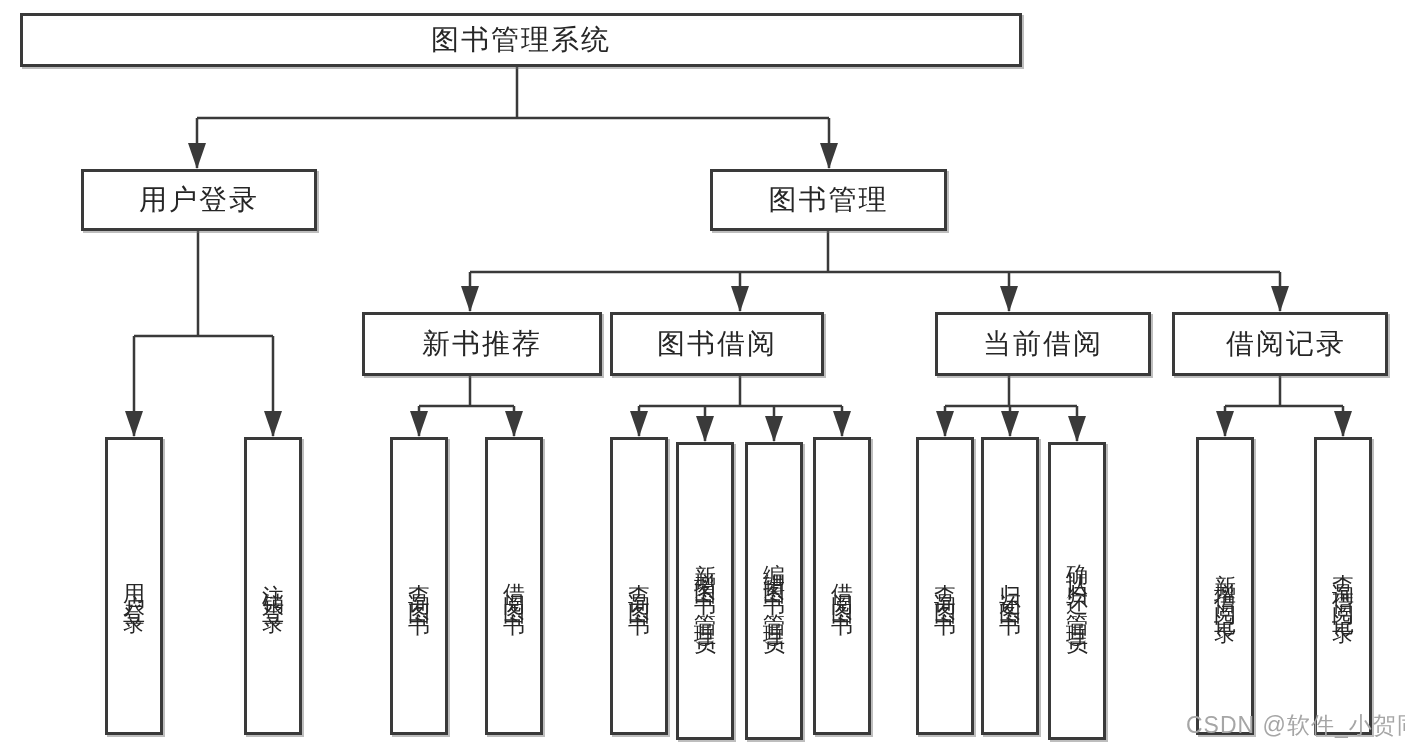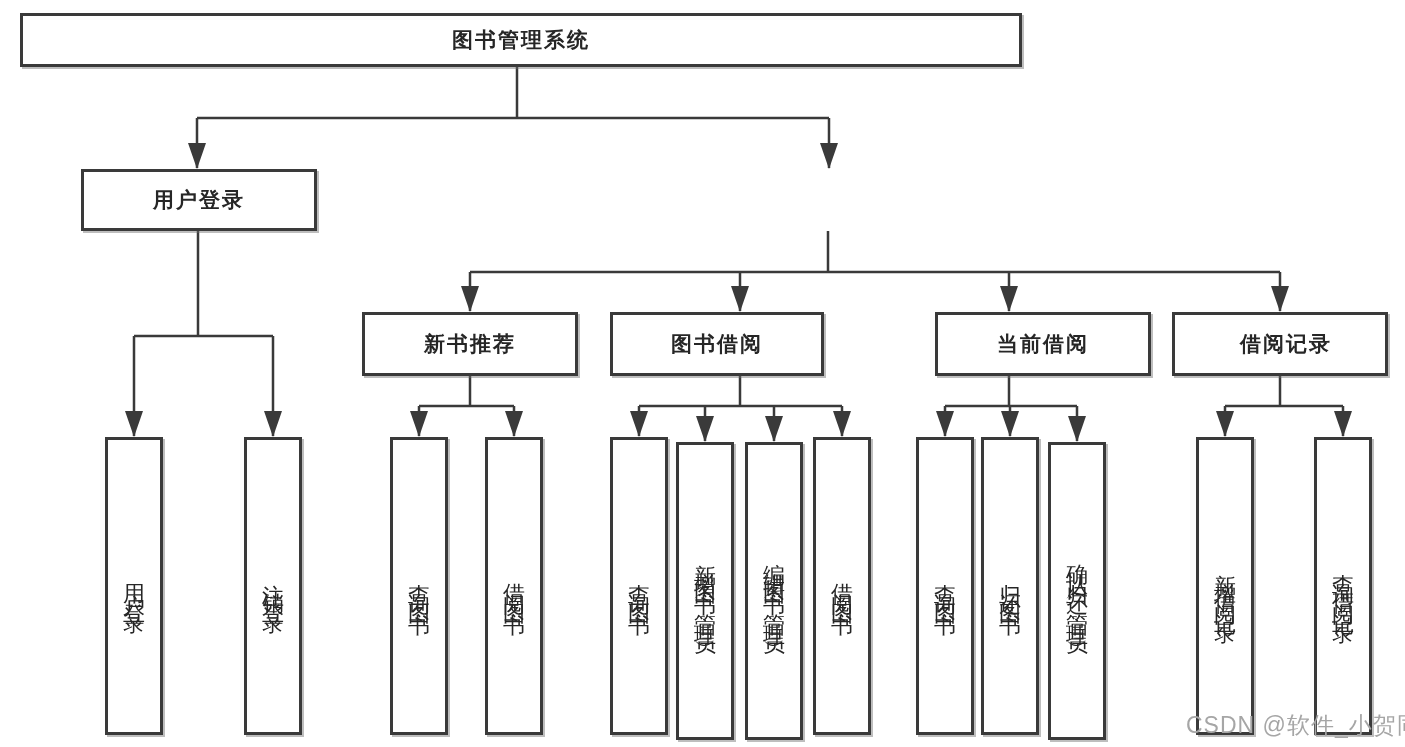--- a/index.html
+++ b/index.html
@@ -7,21 +7,21 @@
     position:relative;width:1405px;height:747px;background:#ffffff;
     font-family:"Liberation Sans",sans-serif;overflow:hidden;
   }
   svg.wires{position:absolute;left:0;top:0;width:1405px;height:747px;z-index:0;}
   .box{
     position:absolute;background:#ffffff;border:3px solid #3a3a3a;
     box-shadow:2px 2px 0 rgba(110,110,110,.45);
     box-sizing:border-box;display:flex;align-items:center;justify-content:center;
     color:#262626;z-index:1;
   }
-  .hbox span{font-size:21px;letter-spacing:2px;white-space:nowrap;font-weight:bold;}
+  .hbox span{font-size:28px;letter-spacing:2px;white-space:nowrap;}
   .vbox span{
     writing-mode:vertical-rl;text-orientation:mixed;
     font-size:22px;letter-spacing:10px;line-height:1;white-space:nowrap;
   }
   .watermark{
     position:absolute;z-index:3;color:#a6a6a6;font-size:23px;
     letter-spacing:1px;white-space:nowrap;
   }
 </style>
 </head>
@@ -69,22 +69,25 @@
     </g>
   </svg>
 
   <div class="box hbox" style="left:20px;top:13px;width:1002px;height:54px;">
     <span>图书管理系统</span>
   </div>
 
   <div class="box hbox" style="left:81px;top:169px;width:236px;height:62px;">
     <span>用户登录</span>
   </div>
+  <div class="box hbox" style="left:710px;top:169px;width:237px;height:62px;">
+    <span>图书管理</span>
+  </div>
 
-  <div class="box hbox" style="left:362px;top:312px;width:216px;height:64px;">
+  <div class="box hbox" style="left:362px;top:312px;width:240px;height:64px;">
     <span>新书推荐</span>
   </div>
   <div class="box hbox" style="left:610px;top:312px;width:214px;height:64px;">
     <span>图书借阅</span>
   </div>
   <div class="box hbox" style="left:935px;top:312px;width:216px;height:64px;">
     <span>当前借阅</span>
   </div>
   <div class="box hbox" style="left:1172px;top:312px;width:216px;height:64px;padding-left:12px;">
     <span>借阅记录</span>

